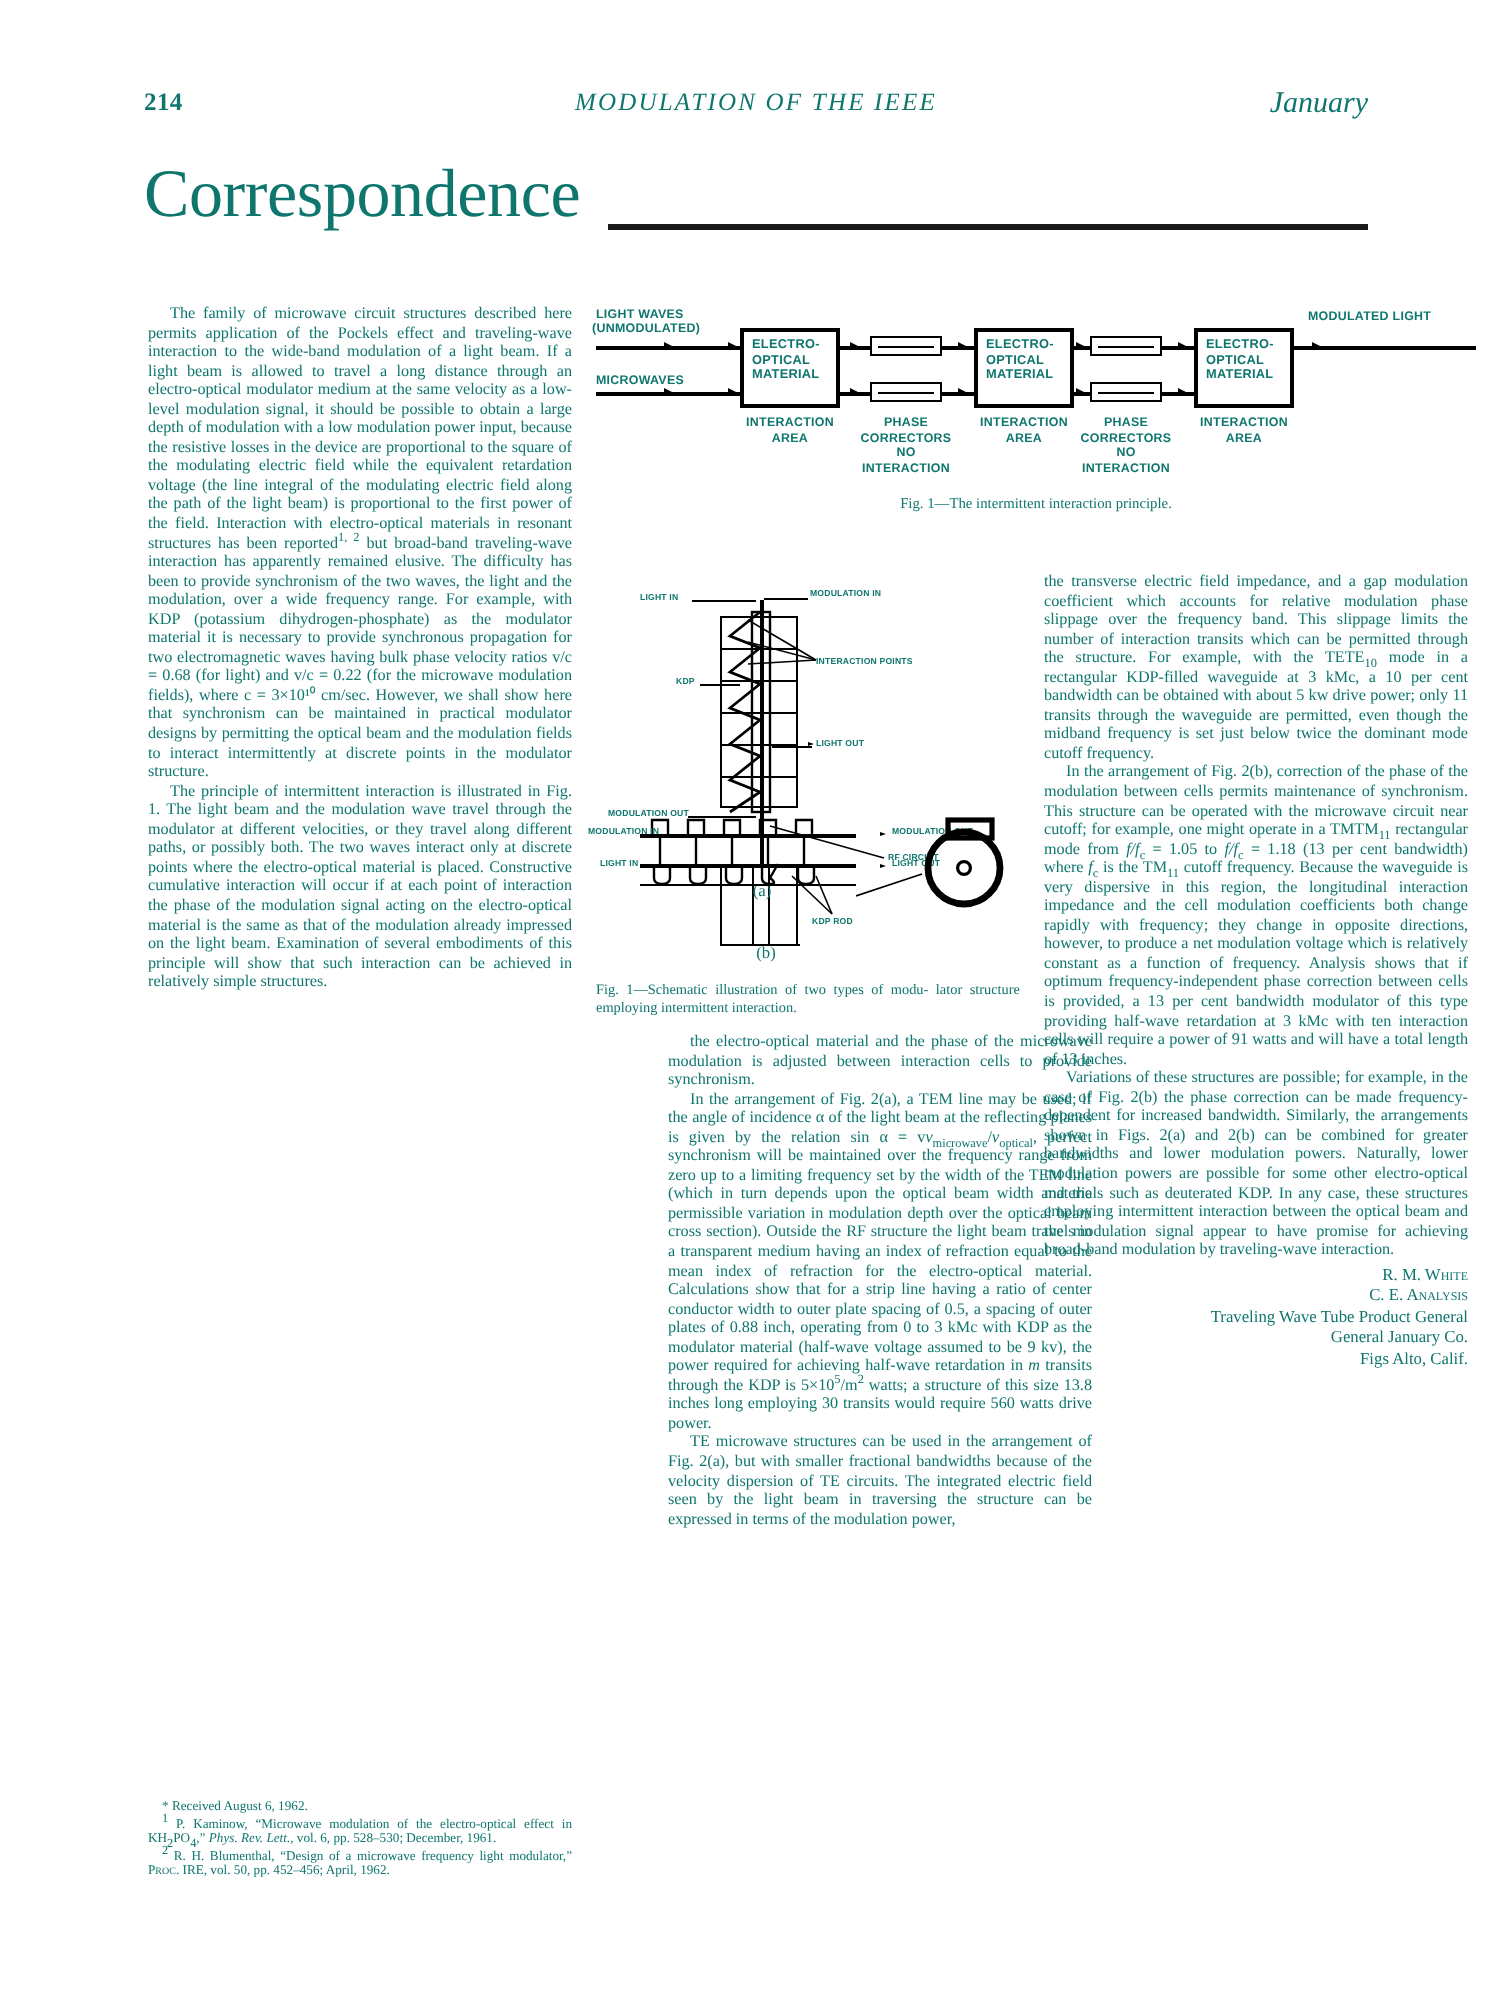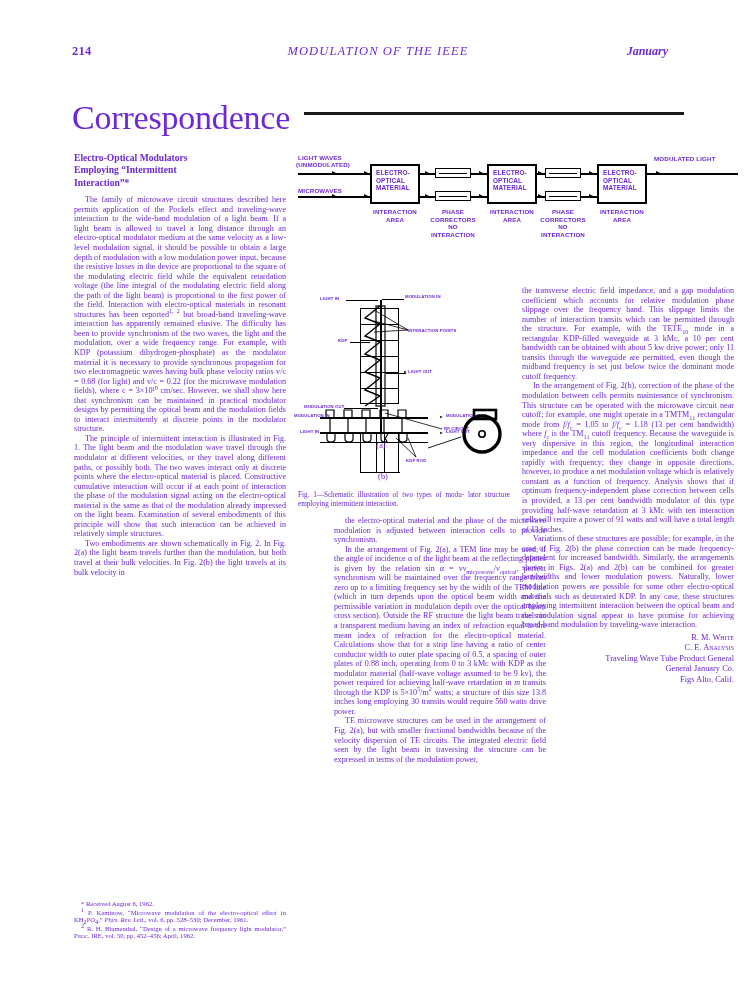--- a/index.html
+++ b/index.html
@@ -7,21 +7,21 @@
     padding: 0;
     background: #6b6b6b;
   }
   .page {
     position: relative;
     width: 755px;
     height: 1000px;
     background: #ffffff;
     overflow: hidden;
     font-family: "Liberation Serif", serif;
-    color: #6d28d9;
+    color: #0f766e;
     box-sizing: border-box;
   }
 
   
   .runhead {
     position: absolute;
     left: 72px;
     top: 44px;
     width: 612px;
     height: 16px;
@@ -36,43 +36,42 @@
   .runhead .journal {
     position: absolute;
     left: 0; right: 0; top: 0;
     text-align: center;
     font-size: 12.5px;
     font-style: italic;
     letter-spacing: 1.1px;
   }
   .runhead .month {
     position: absolute;
-    right: 16px; top: 0;
-    font-size: 12px;
+    right: 0; top: 0;
+    font-size: 15px;
     font-style: italic;
-    font-weight: bold;
+    font-weight: normal;
   }
 
   
   .dept {
     position: absolute;
     left: 72px;
     top: 78px;
     width: 612px;
     height: 42px;
   }
   .dept-title {
     position: absolute;
     left: 0;
     top: 0;
     font-size: 34px;
     line-height: 40px;
     letter-spacing: -.2px;
     white-space: nowrap;
-    margin-top: 20px;
   }
   .dept-rule {
     position: absolute;
     left: 232px;
     right: 0;
     top: 34px;
     height: 3px;
     background: #1a1a1a;
   }
 
@@ -342,20 +341,21 @@
     </div>
     <div class="under" style="left:287px; top:56px; width:74px;">
       <div>INTERACTION</div>
       <div>AREA</div>
     </div>
 
     <div class="lbl" style="left:356px; top:3px;">MODULATED LIGHT</div>
     <div class="ln" style="left:349px; top:21px; width:91px;"></div>
     <div class="arw" style="left:358px; top:18.5px;"></div>
 
+    <div class="figcap" style="left:0px; top:95px; width:440px;">Fig. 1—The intermittent interaction principle.</div>
   </div>
 
   <div class="fig2">
 
     <div class="f2line" style="left:82px; top:14px; width:1.6px; height:112px;"></div>
 
     <div class="f2line" style="left:62px; top:22px; width:1px; height:96px;"></div>
     <div class="f2line" style="left:100px; top:22px; width:1px; height:96px;"></div>
 
     <div class="f2line" style="left:63px; top:22px; width:38px; height:1.3px;"></div>
@@ -460,31 +460,25 @@
 
     <div class="f2tag" style="left:70px; top:186px;">(b)</div>
 
     <div class="figcap" style="left:0px; top:205px; width:212px; text-align:justify; font-size:7.2px; line-height:8.6px;">
       <span>Fig. 1—Schematic illustration of two types of modu-</span>
       <span>lator structure employing intermittent interaction.</span>
     </div>
   </div>
 
   <div class="col col1">
-    <div class="art-title">
-      <div>Electro-Optical Modulators</div>
-      <div>Employing “Intermittent</div>
-      <div>Interaction”*</div>
-    </div>
 
     <p><span>The family of microwave circuit structures described here permits application of the Pockels effect and traveling-wave interaction to the wide-band modulation of a light beam. If a light beam is allowed to travel a long distance through an electro-optical modulator medium at the same velocity as a low-level modulation signal, it should be possible to obtain a large depth of modulation with a low modulation power input, because the resistive losses in the device are proportional to the square of the modulating electric field while the equivalent retardation voltage (the line integral of the modulating electric field along the path of the light beam) is proportional to the first power of the field. Interaction with electro-optical materials in resonant structures has been reported</span><sup>1, 2</sup><span> but broad-band traveling-wave interaction has apparently remained elusive. The difficulty has been to provide synchronism of the two waves, the light and the modulation, over a wide frequency range. For example, with KDP (potassium dihydrogen-phosphate) as the modulator material it is necessary to provide synchronous propagation for two electromagnetic waves having bulk phase velocity ratios v/c = 0.68 (for light) and v/c = 0.22 (for the microwave modulation fields), where c = 3×10¹⁰ cm/sec. However, we shall show here that synchronism can be maintained in practical modulator designs by permitting the optical beam and the modulation fields to interact intermittently at discrete points in the modulator structure.</span></p>
 
     <p>The principle of intermittent interaction is illustrated in Fig. 1. The light beam and the modulation wave travel through the modulator at different velocities, or they travel along different paths, or possibly both. The two waves interact only at discrete points where the electro-optical material is placed. Constructive cumulative interaction will occur if at each point of interaction the phase of the modulation signal acting on the electro-optical material is the same as that of the modulation already impressed on the light beam. Examination of several embodiments of this principle will show that such interaction can be achieved in relatively simple structures.</p>
 
-    <p>Two embodiments are shown schematically in Fig. 2. In Fig. 2(a) the light beam travels further than the modulation, but both travel at their bulk velocities. In Fig. 2(b) the light travels at its bulk velocity in</p>
   </div>
 
   <div class="footnotes">
 
     <p>* Received August 6, 1962.</p>
     <p><sup>1</sup> <span>P. Kaminow, “Microwave modulation of the electro-optical effect in KH</span><span class="sub">2</span><span>PO</span><span class="sub">4</span><span>,” </span><span class="ital">Phys. Rev. Lett.</span><span>, vol. 6, pp. 528–530; December, 1961.</span></p>
     <p><sup>2</sup> <span>R. H. Blumenthal, “Design of a microwave frequency light modulator,” </span><span style="font-variant:small-caps">Proc. IRE</span><span>, vol. 50, pp. 452–456; April, 1962.</span></p>
   </div>
 
   <div class="col col2">

